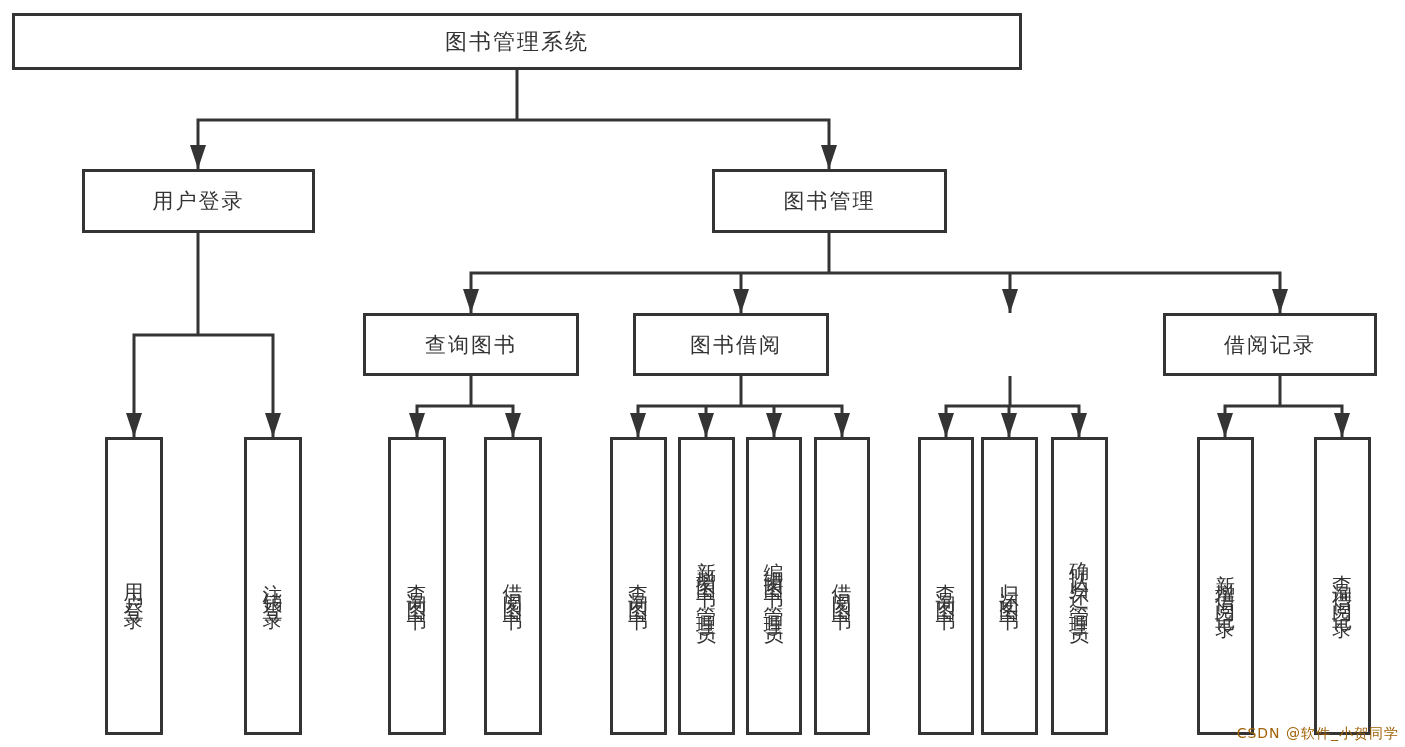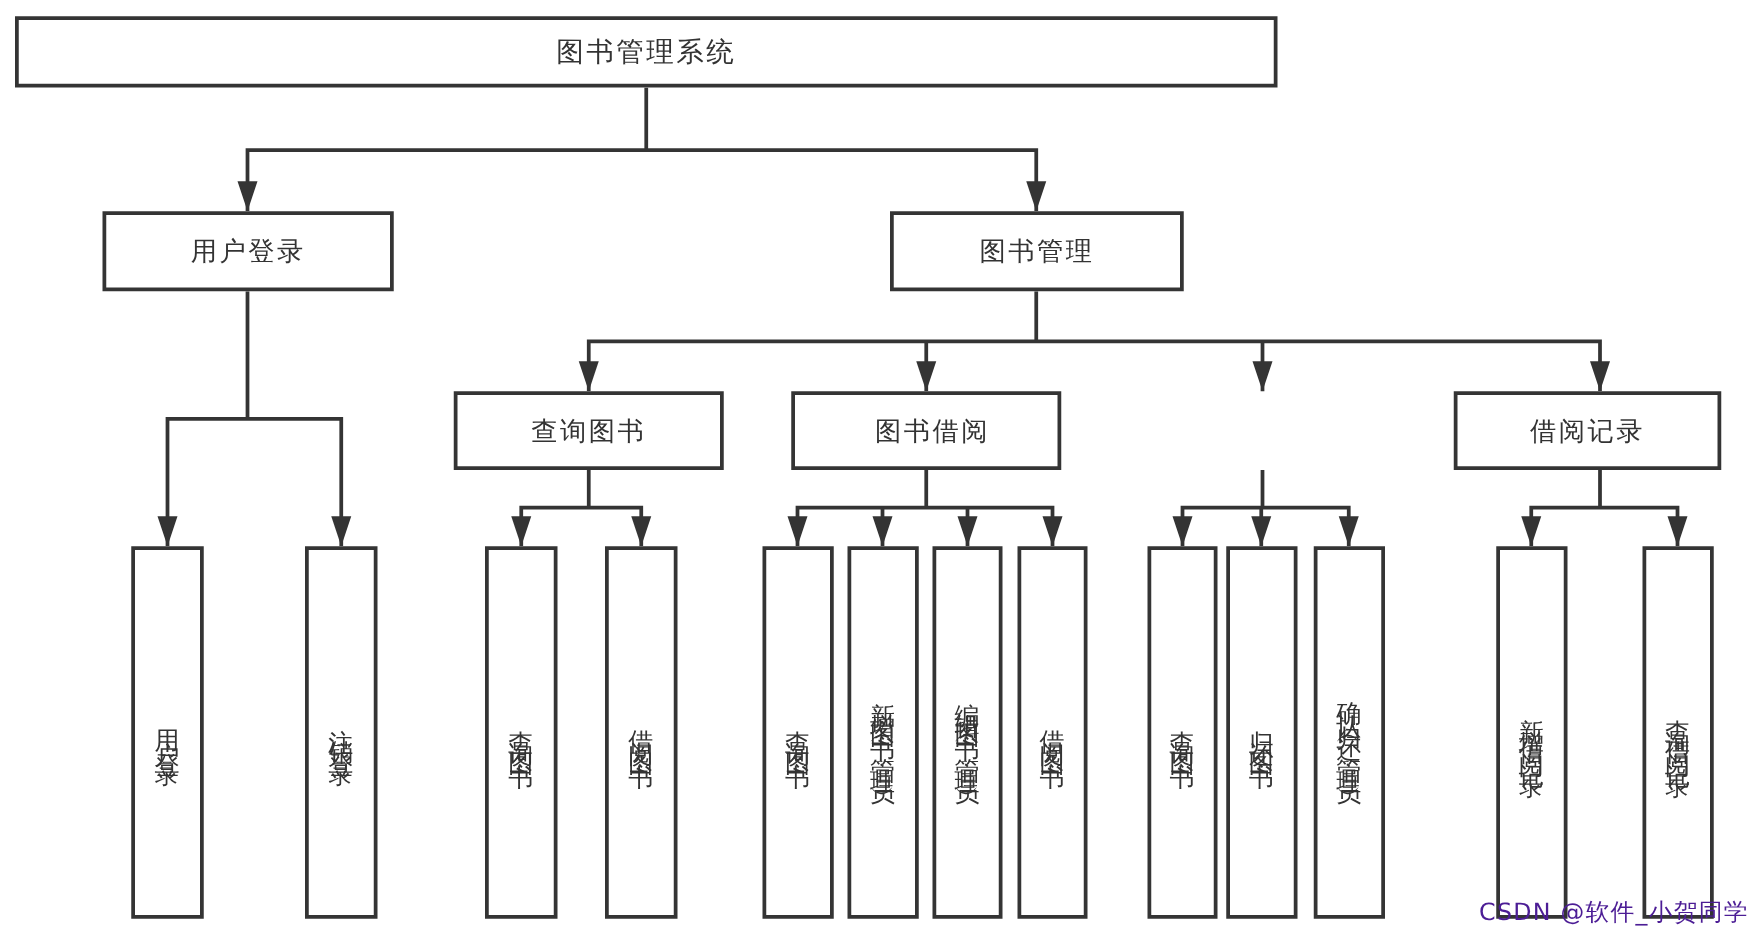--- a/index.html
+++ b/index.html
@@ -44,21 +44,21 @@
     line-height: 1;
     white-space: normal;
   }
   
   .n-root   { left: 12px;   top: 13px;  width: 1010px; height: 57px; }
   
   .n-l2a    { left: 82px;   top: 169px; width: 233px;  height: 64px; }
   .n-l2b    { left: 712px;  top: 169px; width: 235px;  height: 64px; }
   
   .n-l3a    { left: 363px;  top: 313px; width: 216px;  height: 63px; }
-  .n-l3b    { left: 633px;  top: 313px; width: 216px;  height: 63px; padding-left: 10px; }
+  .n-l3b    { left: 633px;  top: 313px; width: 196px;  height: 63px; padding-left: 10px; }
   .n-l3c    { left: 903px;  top: 313px; width: 214px;  height: 63px; }
   .n-l3d    { left: 1163px; top: 313px; width: 214px;  height: 63px; }
   
   .leaf     { top: 437px; height: 298px; }
   .n-a1 { left: 105px;  width: 58px; }
   .n-a2 { left: 244px;  width: 58px; }
   .n-b1 { left: 388px;  width: 58px; }
   .n-b2 { left: 484px;  width: 58px; }
   .n-c1 { left: 610px;  width: 57px; }
   .n-c2 { left: 678px;  width: 57px; }
@@ -66,23 +66,23 @@
   .n-c4 { left: 814px;  width: 56px; }
   .n-d1 { left: 918px;  width: 56px; }
   .n-d2 { left: 981px;  width: 57px; }
   .n-d3 { left: 1051px; width: 57px; }
   .n-e1 { left: 1197px; width: 57px; }
   .n-e2 { left: 1314px; width: 57px; }
   .watermark {
     position: absolute;
     right: 6px;
     bottom: 4px;
-    font-size: 19px;
+    font-size: 14px;
     letter-spacing: 1px;
-    color: #4c1d95;
+    color: #a16207;
   }
 </style>
 </head>
 <body>
 
 <div class="canvas">
 
   <svg class="connectors" width="1405" height="747" viewBox="0 0 1405 747">
     <g stroke="#343434" stroke-width="3" fill="none">
 

